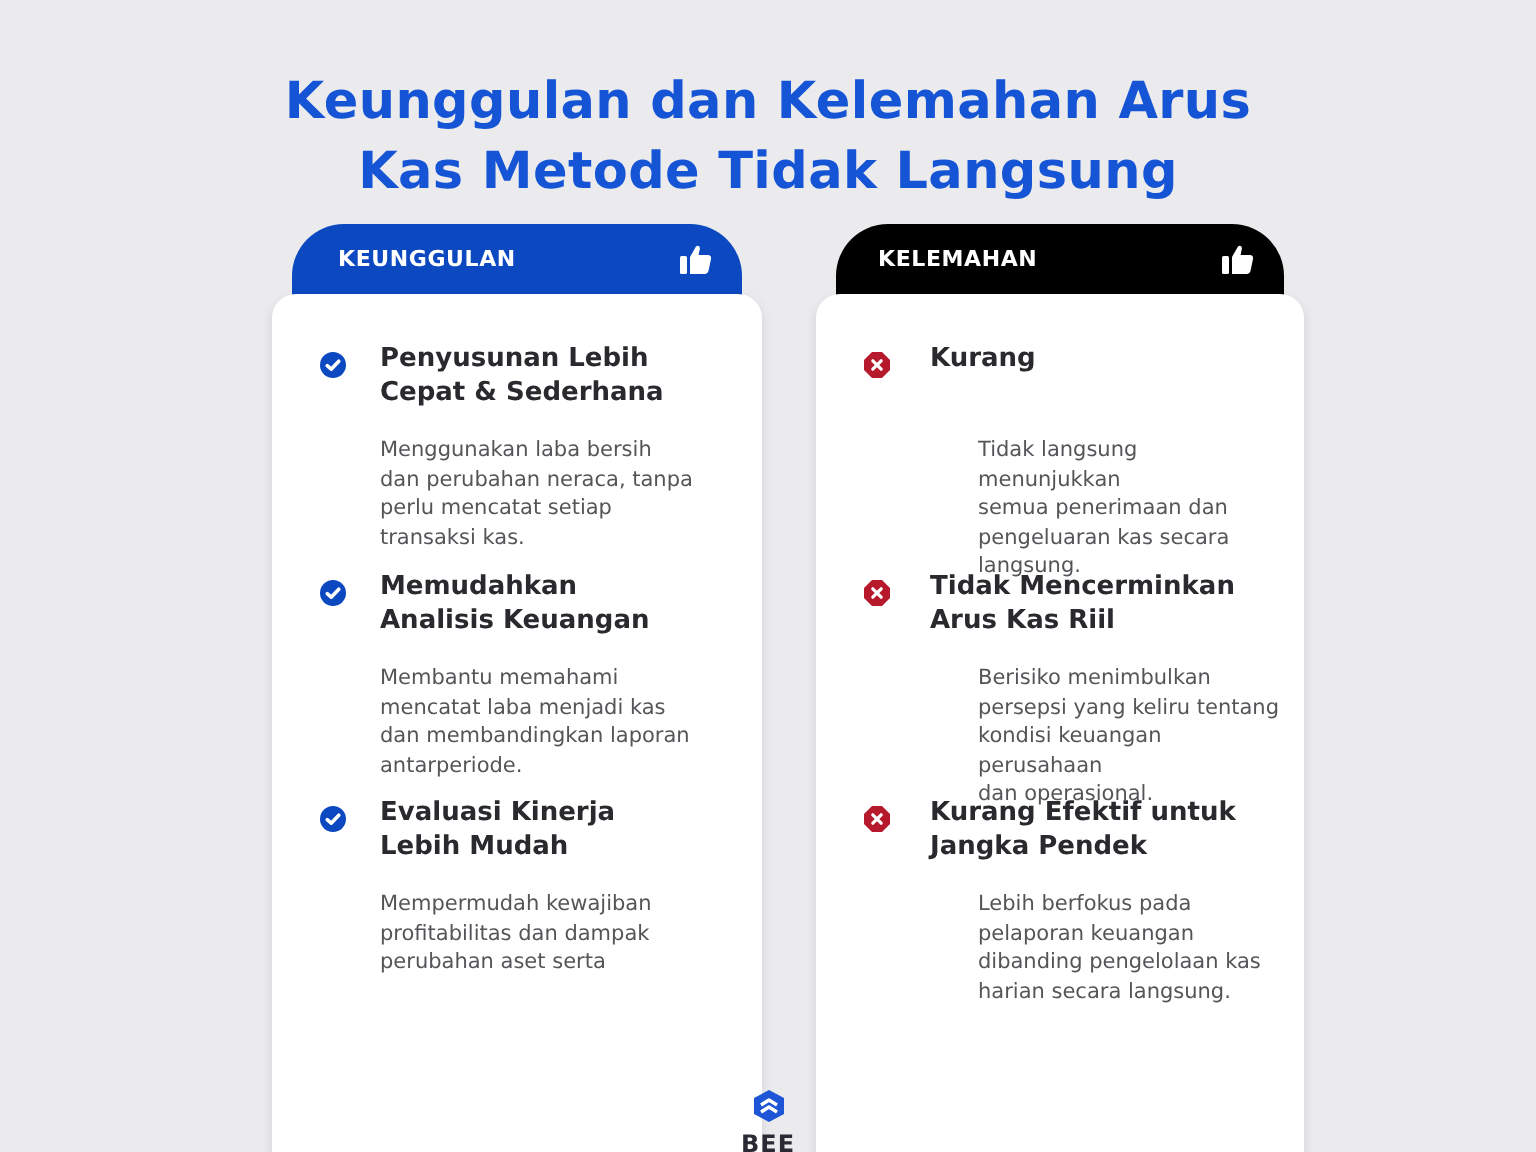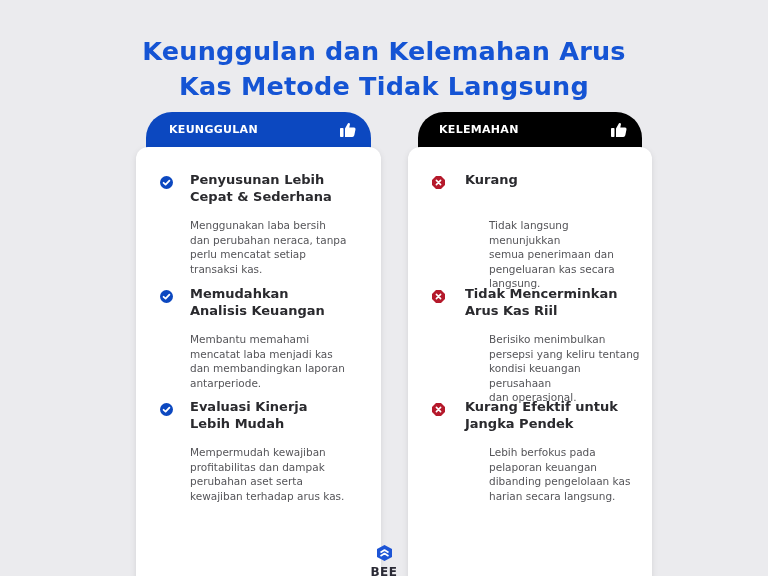--- a/index.html
+++ b/index.html
@@ -132,21 +132,20 @@
         <path d="M3.6 6.8 L5.6 8.6 L9.4 4.6" stroke="#fff" stroke-width="1.8" fill="none" stroke-linecap="round" stroke-linejoin="round"></path>
       </svg>
       <div class="head">
         <div>Evaluasi Kinerja</div>
         <div>Lebih Mudah</div>
       </div>
       <div class="desc">
         <div>Mempermudah kewajiban</div>
         <div>profitabilitas dan dampak</div>
         <div>perubahan aset serta</div>
-        <div>kewajiban terhadap arus kas.</div>
       </div>
     </div>
 
   </div>
 </div>
 
 <div class="col right">
   <div class="tab">
     <span>KELEMAHAN</span>
     <svg class="thumb" viewBox="0 0 16 15">

